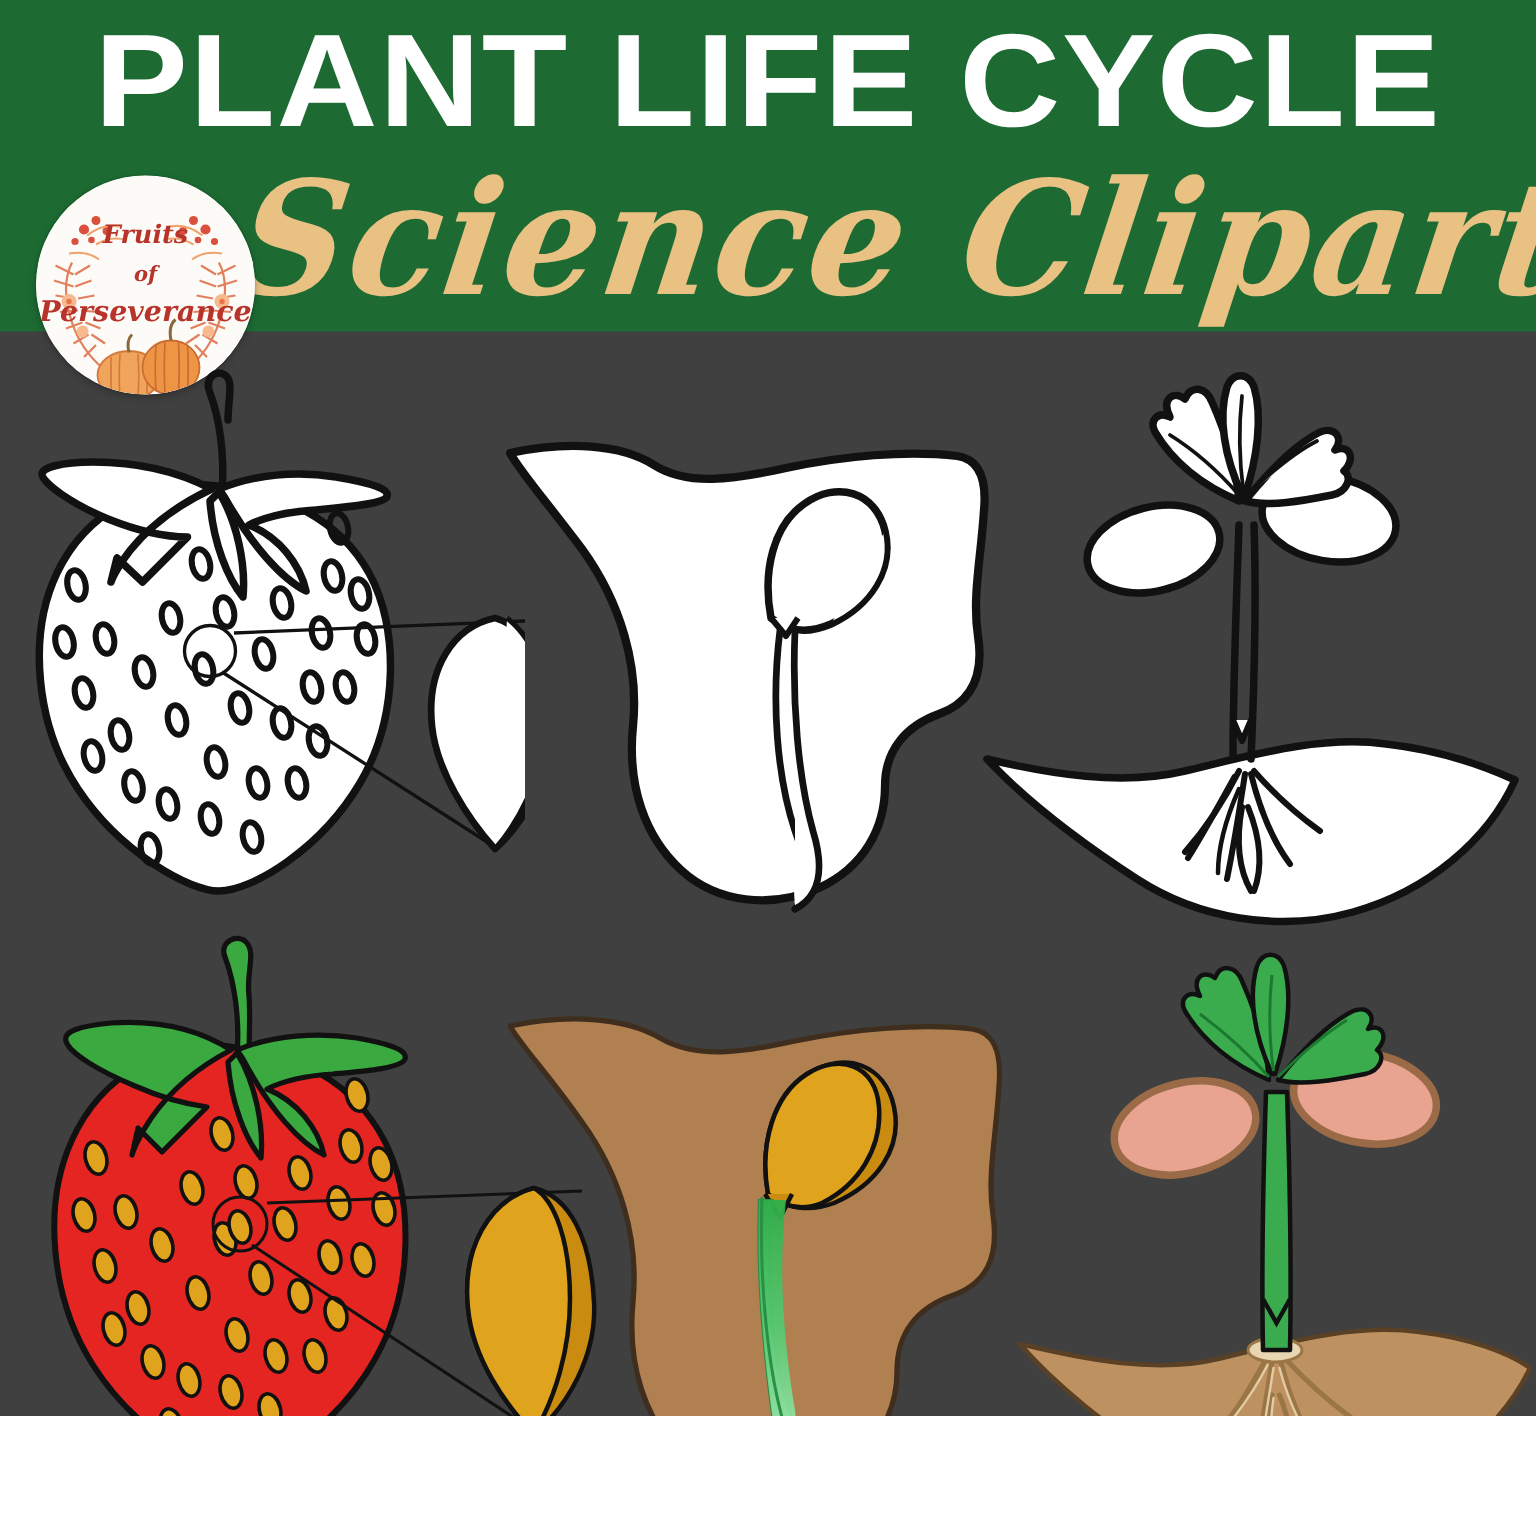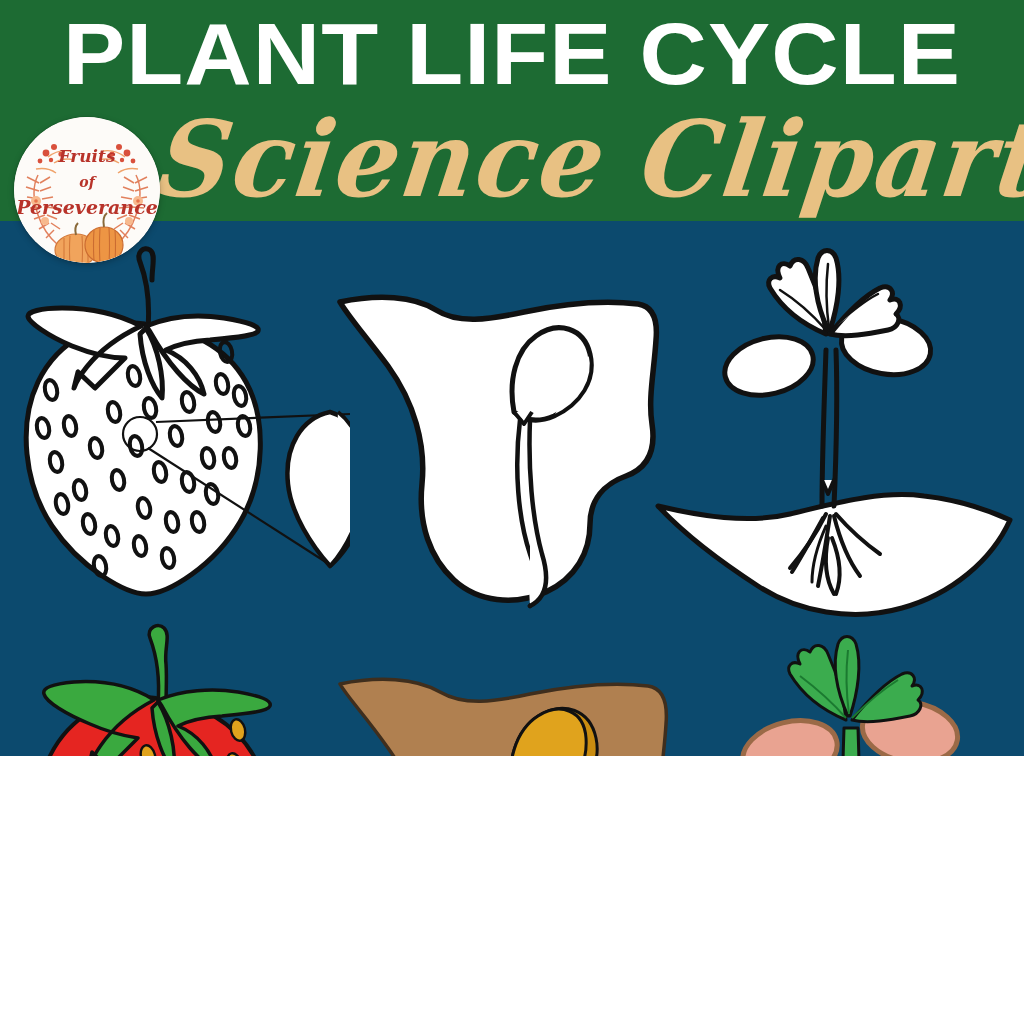--- a/index.html
+++ b/index.html
@@ -3,21 +3,21 @@
 <meta charset="utf-8">
 <style>
   html,body{margin:0;padding:0;}
   body{
     width:1024px;height:1024px;
     background:#ffffff;
     font-family:"Liberation Sans", sans-serif;
     overflow:hidden;
     position:relative;
   }
-  #page{position:relative;width:1024px;height:756px;background:#0c4a6e;overflow:hidden;}
+  #page{position:relative;width:1024px;height:944px;background:#404040;overflow:hidden;}
 
   
   .banner{
     position:absolute;left:0;top:0;width:1024px;height:221px;
     background:#1d6b33;
     overflow:visible;
   }
   .banner-title{
     position:absolute;left:0;top:6px;width:1024px;
     text-align:center;
@@ -42,21 +42,21 @@
     line-height:110px;
     letter-spacing:2px;
     white-space:nowrap;
     transform:skewX(-8deg) scaleY(1.05);
     transform-origin:0 50%;
     user-select:none;
   }
 
   
   .logo-badge{
-    position:absolute;left:14px;top:117px;width:146px;height:146px;
+    position:absolute;left:24px;top:117px;width:146px;height:146px;
     border-radius:50%;
     background:#fdfbf8;
     box-shadow:0 0 0 1px rgba(0,0,0,.06), 0 2px 6px rgba(0,0,0,.25);
     overflow:hidden;
   }
   .logo-badge svg{display:block;}
 
   
   .art{position:absolute;}
   .art svg{display:block;}

